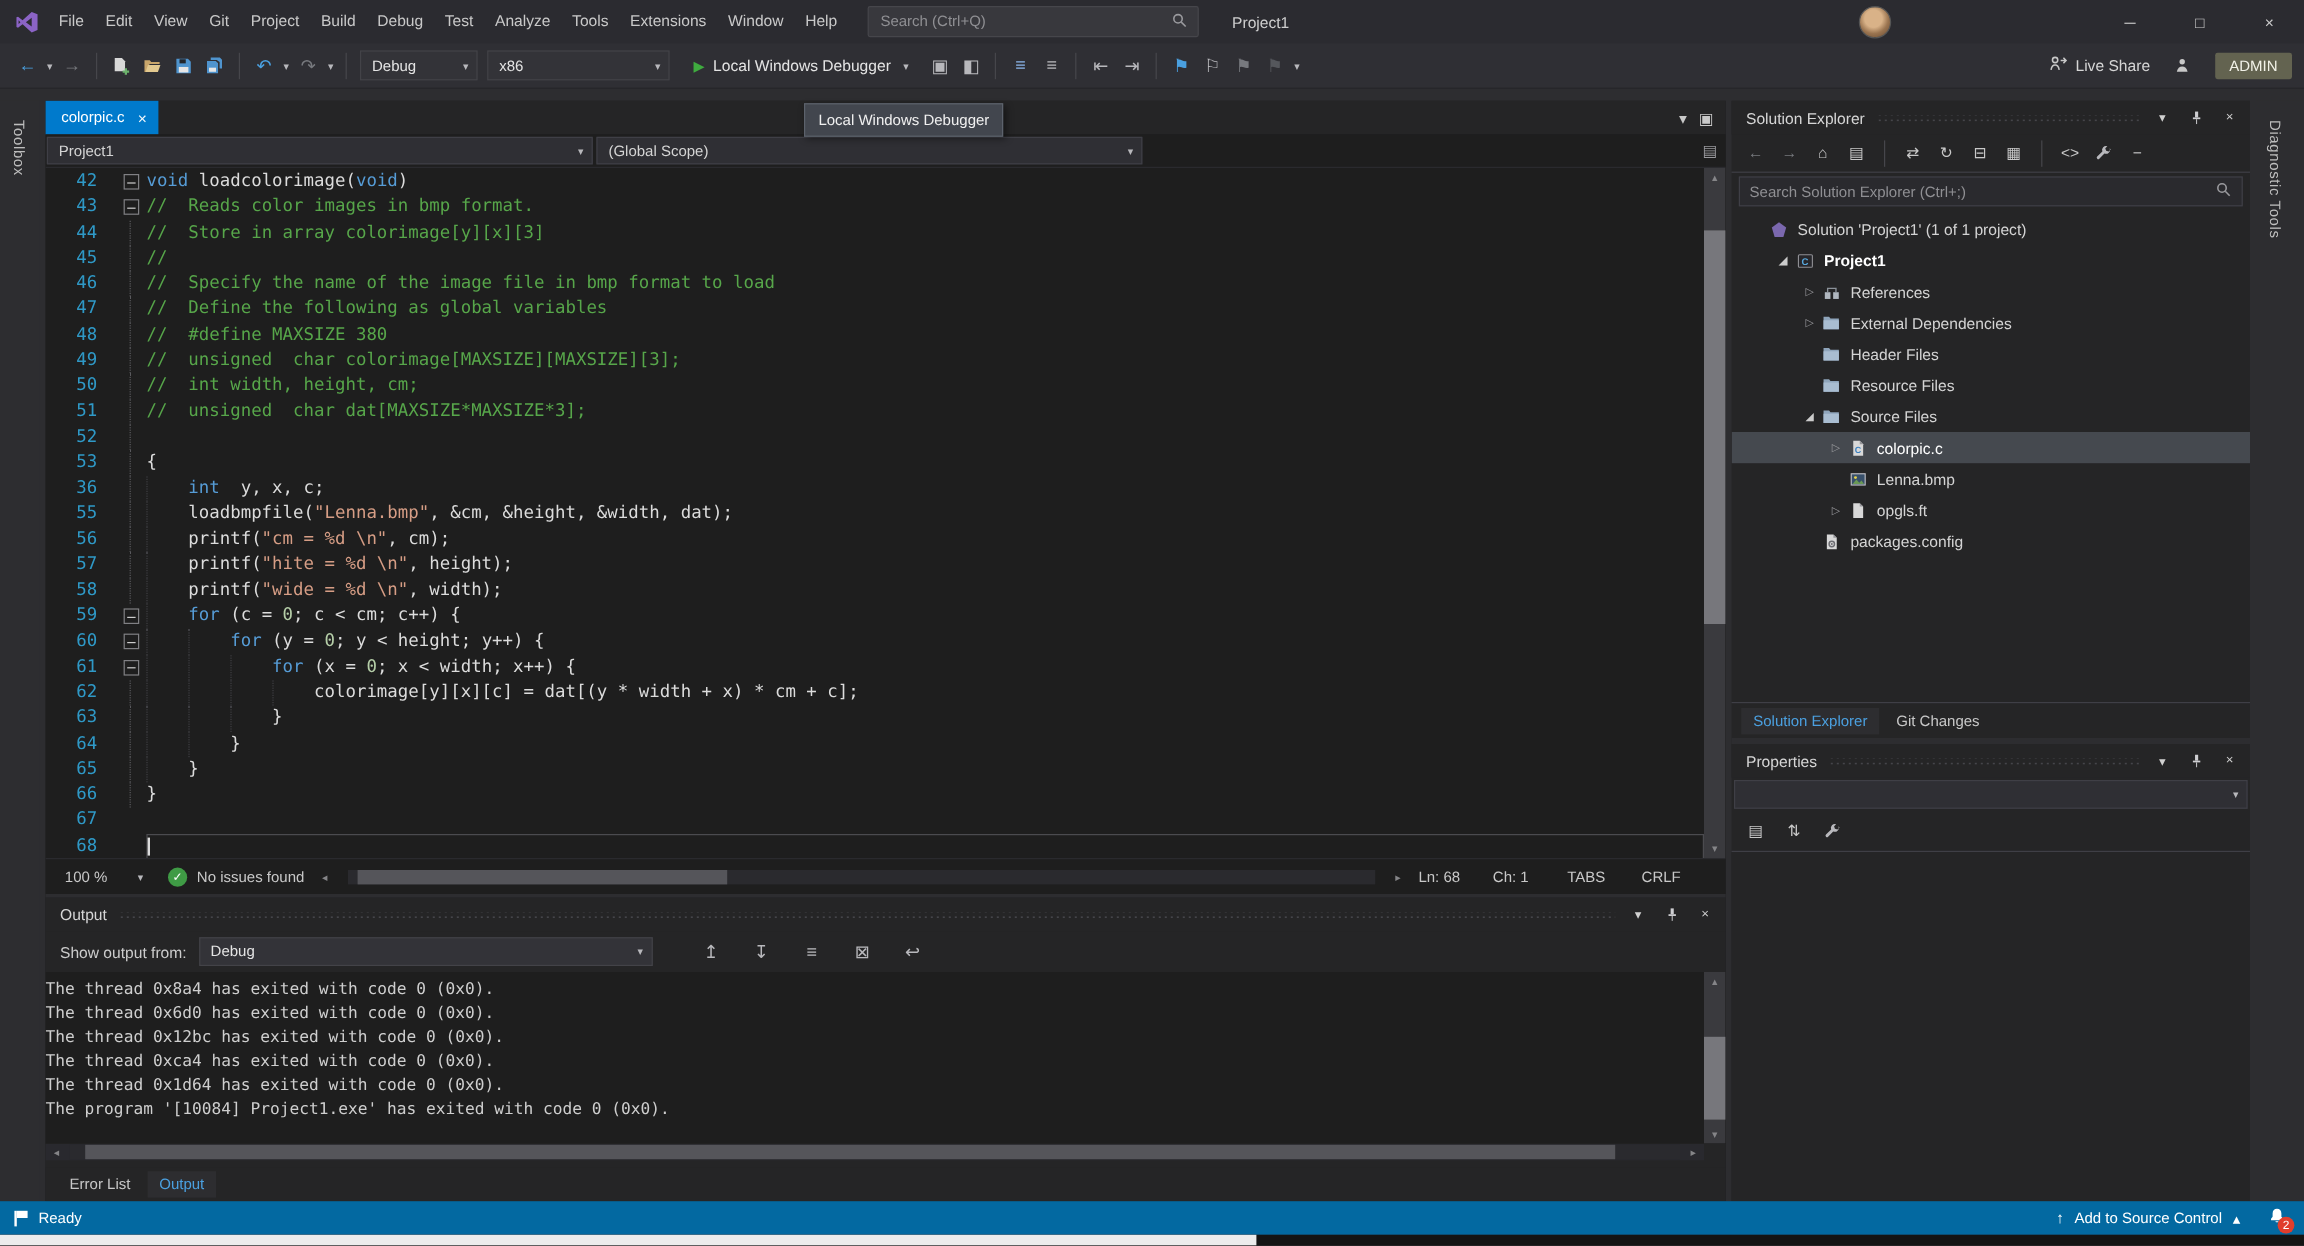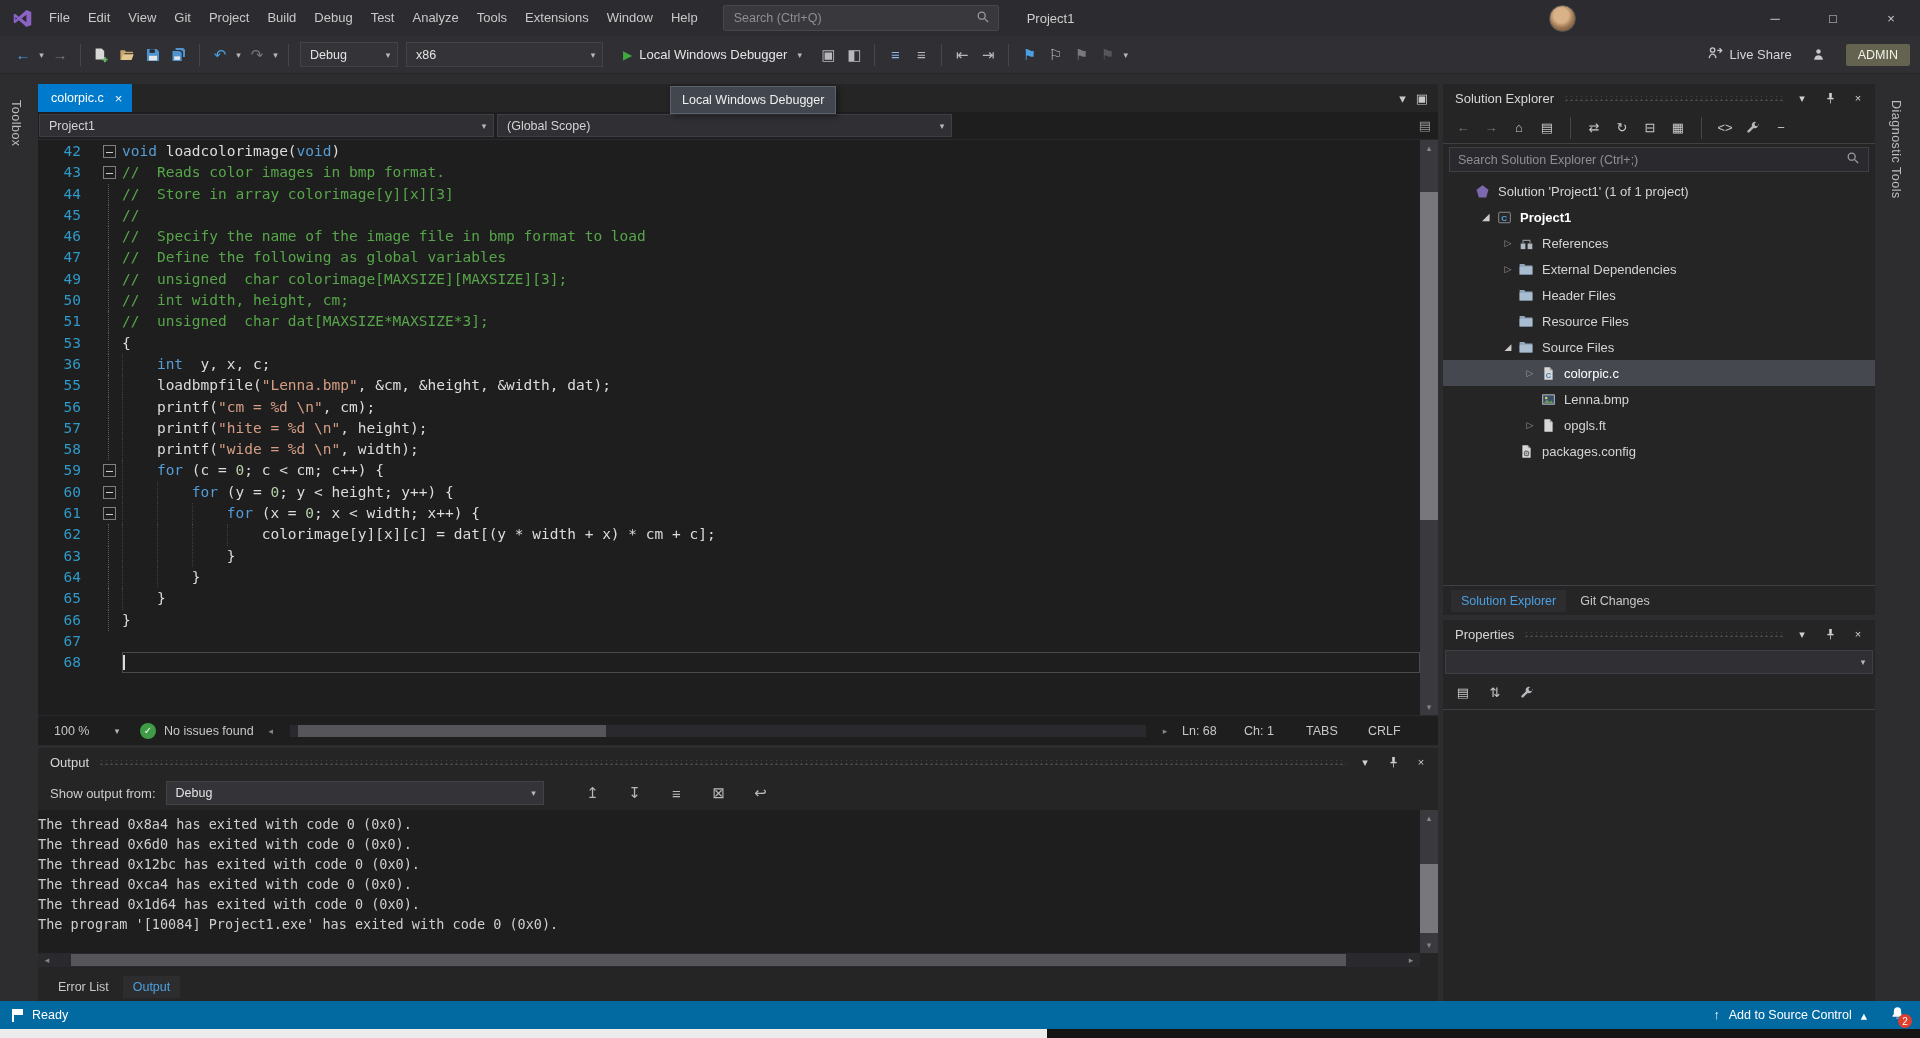--- a/index.html
+++ b/index.html
@@ -21,21 +21,21 @@
   .win-btn{width:58px;height:36px;display:flex;align-items:center;justify-content:center;font-size:13px;color:#cccccc;background:transparent;border:none;}
 
   
   .toolbar{flex:0 0 38px;background:#2f2f34;display:flex;align-items:center;padding:0 10px;border-bottom:1px solid #26262a;}
   .tb-icon{width:26px;height:26px;display:flex;align-items:center;justify-content:center;font-size:15px;color:#b8b8bc;border-radius:2px;}
   .tb-caret{width:11px;height:26px;display:flex;align-items:center;justify-content:center;font-size:9px;color:#9a9a9e;}
   .tb-sep{width:1px;height:22px;background:#46464b;margin:0 7px;}
   .combo{height:25px;background:#333338;border:1px solid #434348;display:flex;align-items:center;padding-left:9px;font-size:12.5px;color:#e4e4e4;}
   .combo-caret{width:18px;height:100%;display:flex;align-items:center;justify-content:center;font-size:9px;color:#b8b8bc;margin-left:auto;}
   .w-config{width:98px;margin:0 4px;}
-  .w-platform{width:197px;margin:0 4px;}
+  .w-platform{width:152px;margin:0 4px;}
   .run-btn{height:26px;display:flex;align-items:center;gap:7px;padding:0 4px 0 10px;color:#e4e4e4;margin:0 6px;border-radius:2px;}
   .play-glyph{font-size:12px;}
   .right-tools{margin-left:auto;display:flex;align-items:center;gap:14px;}
   .liveshare{display:flex;align-items:center;gap:7px;color:#d6d6d6;}
   .admin-chip{background:#636350;color:#f2f2e8;padding:4px 12px;font-size:12.5px;border-radius:2px;}
 
   
   .main{flex:1;display:flex;padding-top:10px;gap:5px;min-height:0;}
   .side-strip{flex:0 0 33px;background:#2d2d30;color:#bdbdbd;font-size:12.5px;}
   .side-strip.right{flex:0 0 40px;}
@@ -326,39 +326,53 @@
               <span class="line-content" style="padding-left: 0ch;"><span class="tk-cm">//  Specify the name of the image file in bmp format to load</span></span>
             </div>
             <div class="code-line">
               <span class="ln">47</span>
               <span class="fold-col">
                 <span class="fold-guide"></span>
               </span>
               <span class="line-content" style="padding-left: 0ch;"><span class="tk-cm">//  Define the following as global variables</span></span>
             </div>
             <div class="code-line">
+              <span class="ln">48</span>
+              <span class="fold-col">
+                <span class="fold-guide"></span>
+              </span>
+              <span class="line-content" style="padding-left: 0ch;"><span class="tk-cm">//  #define MAXSIZE 380</span></span>
+            </div>
+            <div class="code-line">
               <span class="ln">49</span>
               <span class="fold-col">
                 <span class="fold-guide"></span>
               </span>
               <span class="line-content" style="padding-left: 0ch;"><span class="tk-cm">//  unsigned  char colorimage[MAXSIZE][MAXSIZE][3];</span></span>
             </div>
             <div class="code-line">
               <span class="ln">50</span>
               <span class="fold-col">
                 <span class="fold-guide"></span>
               </span>
               <span class="line-content" style="padding-left: 0ch;"><span class="tk-cm">//  int width, height, cm;</span></span>
             </div>
             <div class="code-line">
               <span class="ln">51</span>
               <span class="fold-col">
                 <span class="fold-guide"></span>
               </span>
               <span class="line-content" style="padding-left: 0ch;"><span class="tk-cm">//  unsigned  char dat[MAXSIZE*MAXSIZE*3];</span></span>
+            </div>
+            <div class="code-line">
+              <span class="ln">52</span>
+              <span class="fold-col">
+                <span class="fold-guide"></span>
+              </span>
+              <span class="line-content" style="padding-left: 0ch;"></span>
             </div>
             <div class="code-line">
               <span class="ln">53</span>
               <span class="fold-col">
                 <span class="fold-guide"></span>
               </span>
               <span class="line-content" style="padding-left: 0ch;"><span class="tk-pl">{</span></span>
             </div>
             <div class="code-line">
               <span class="ln">36</span>

